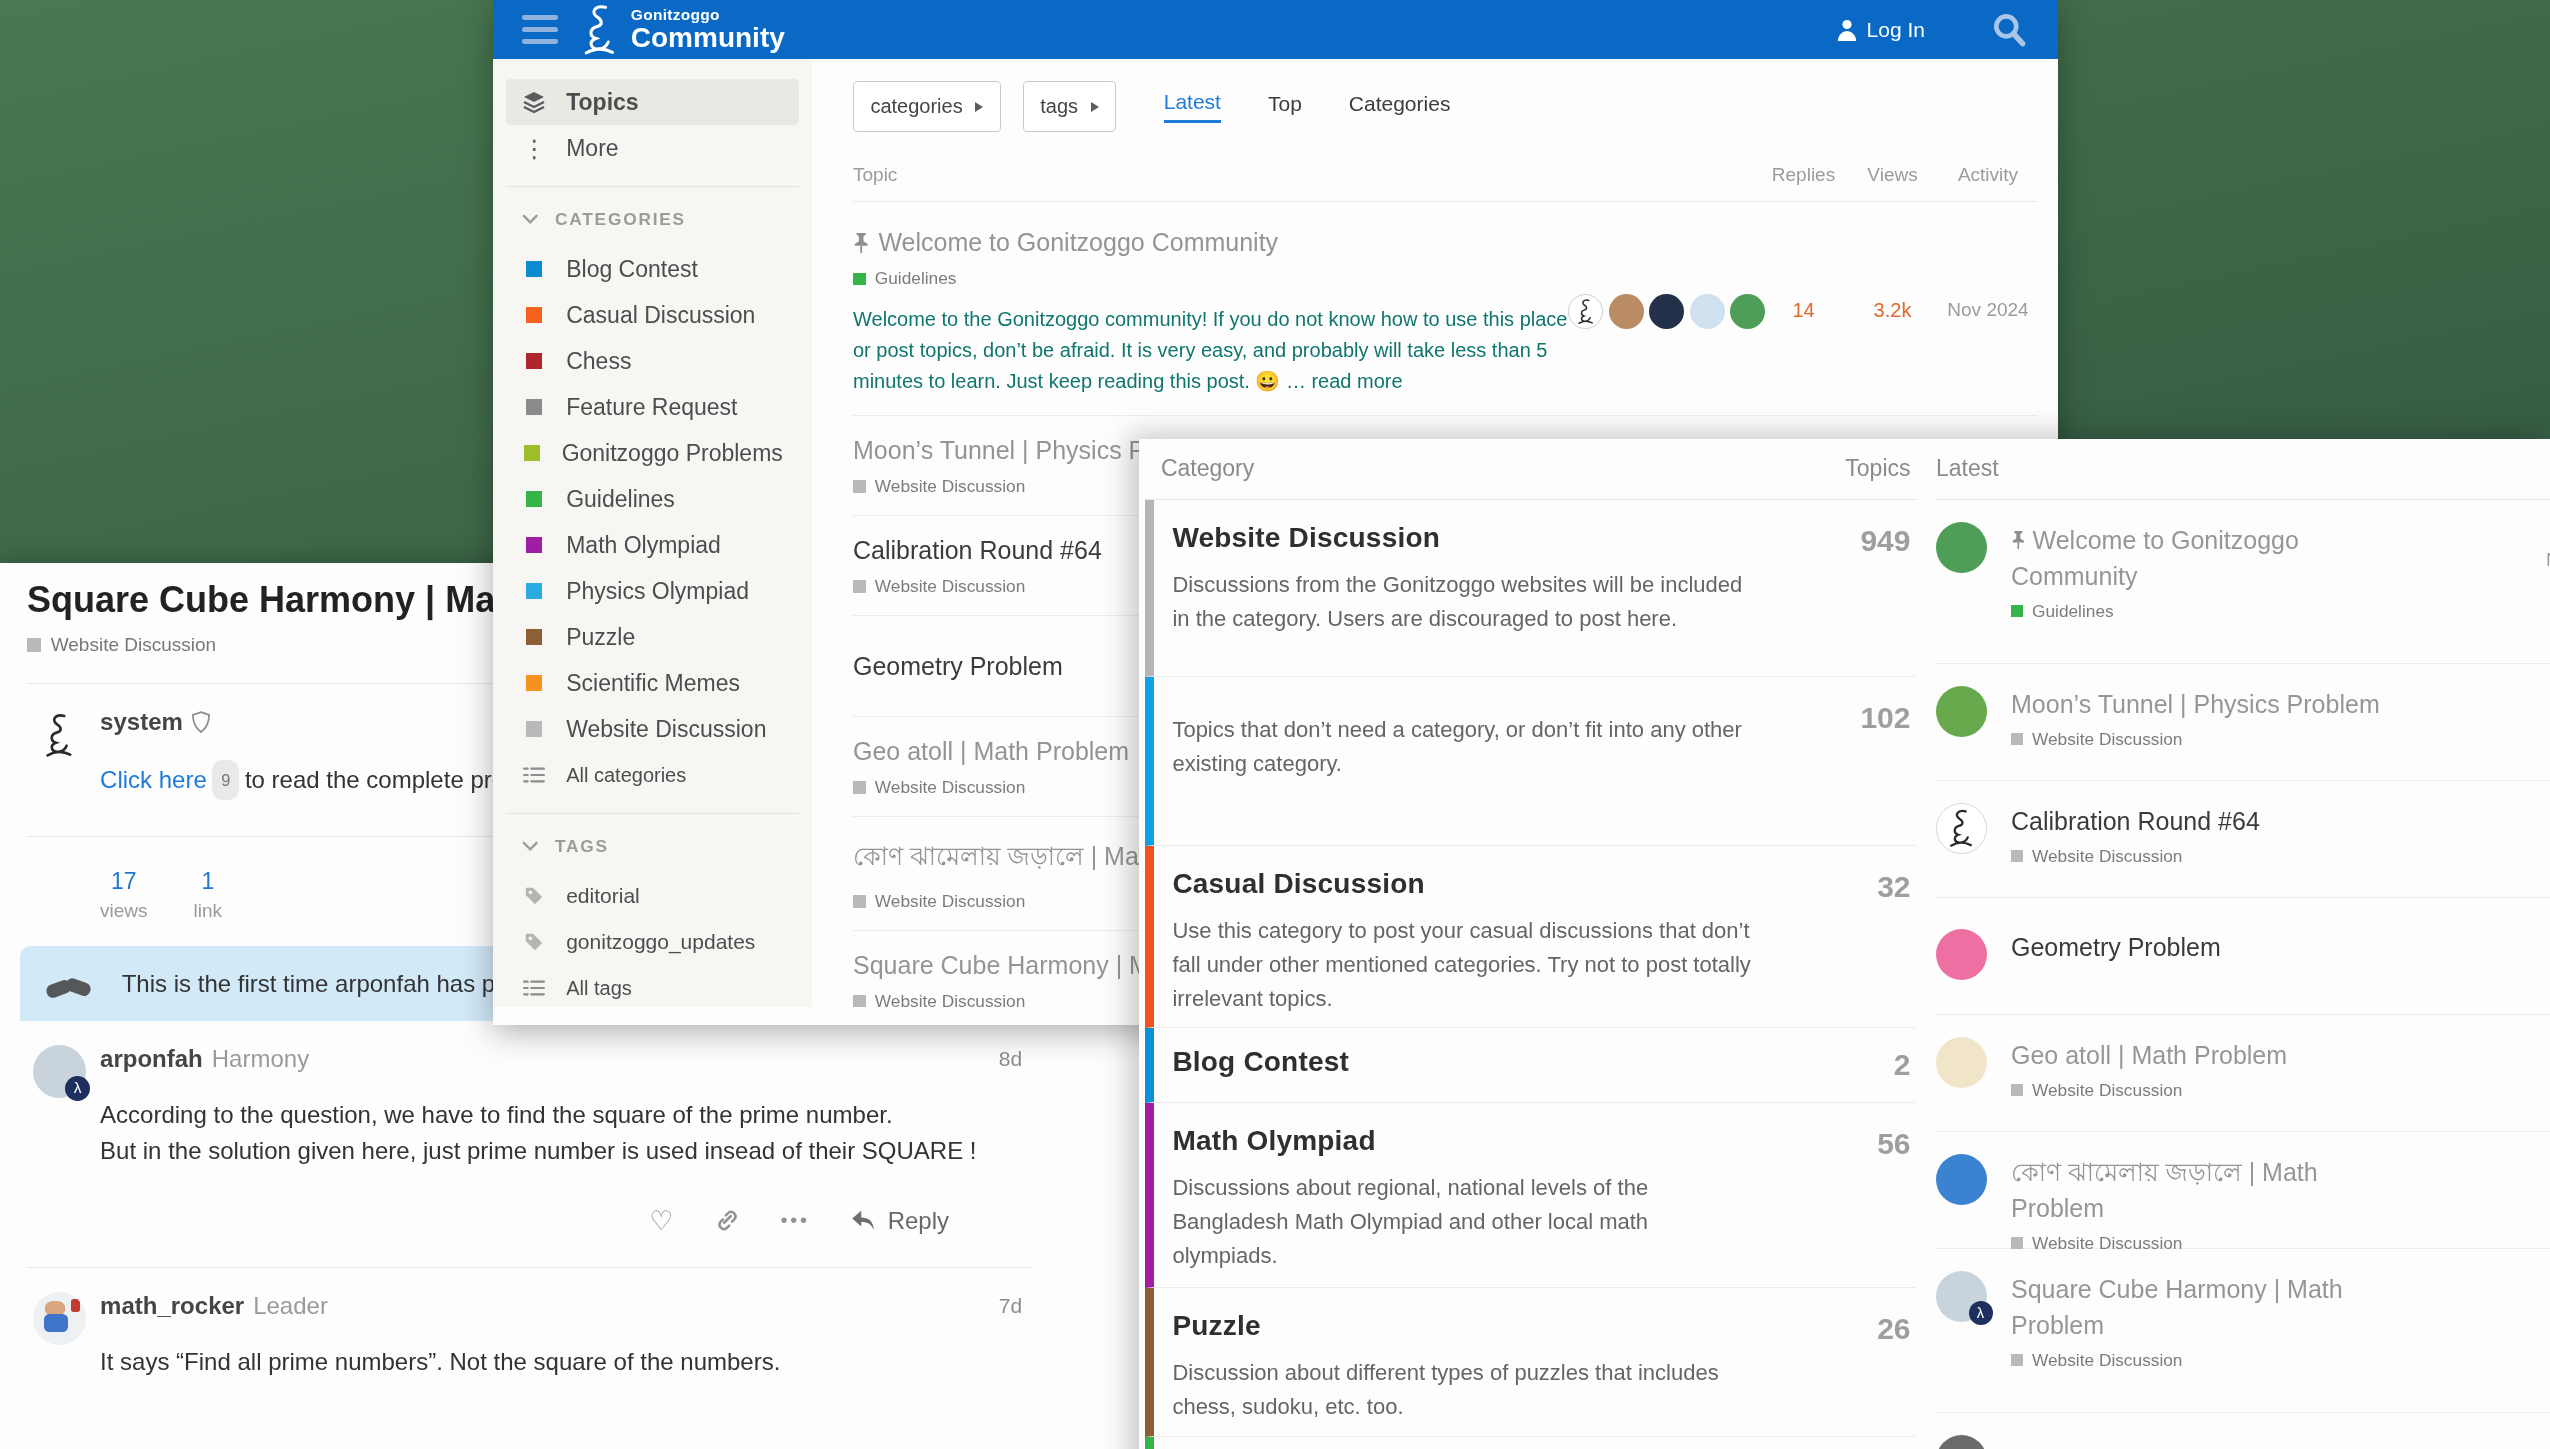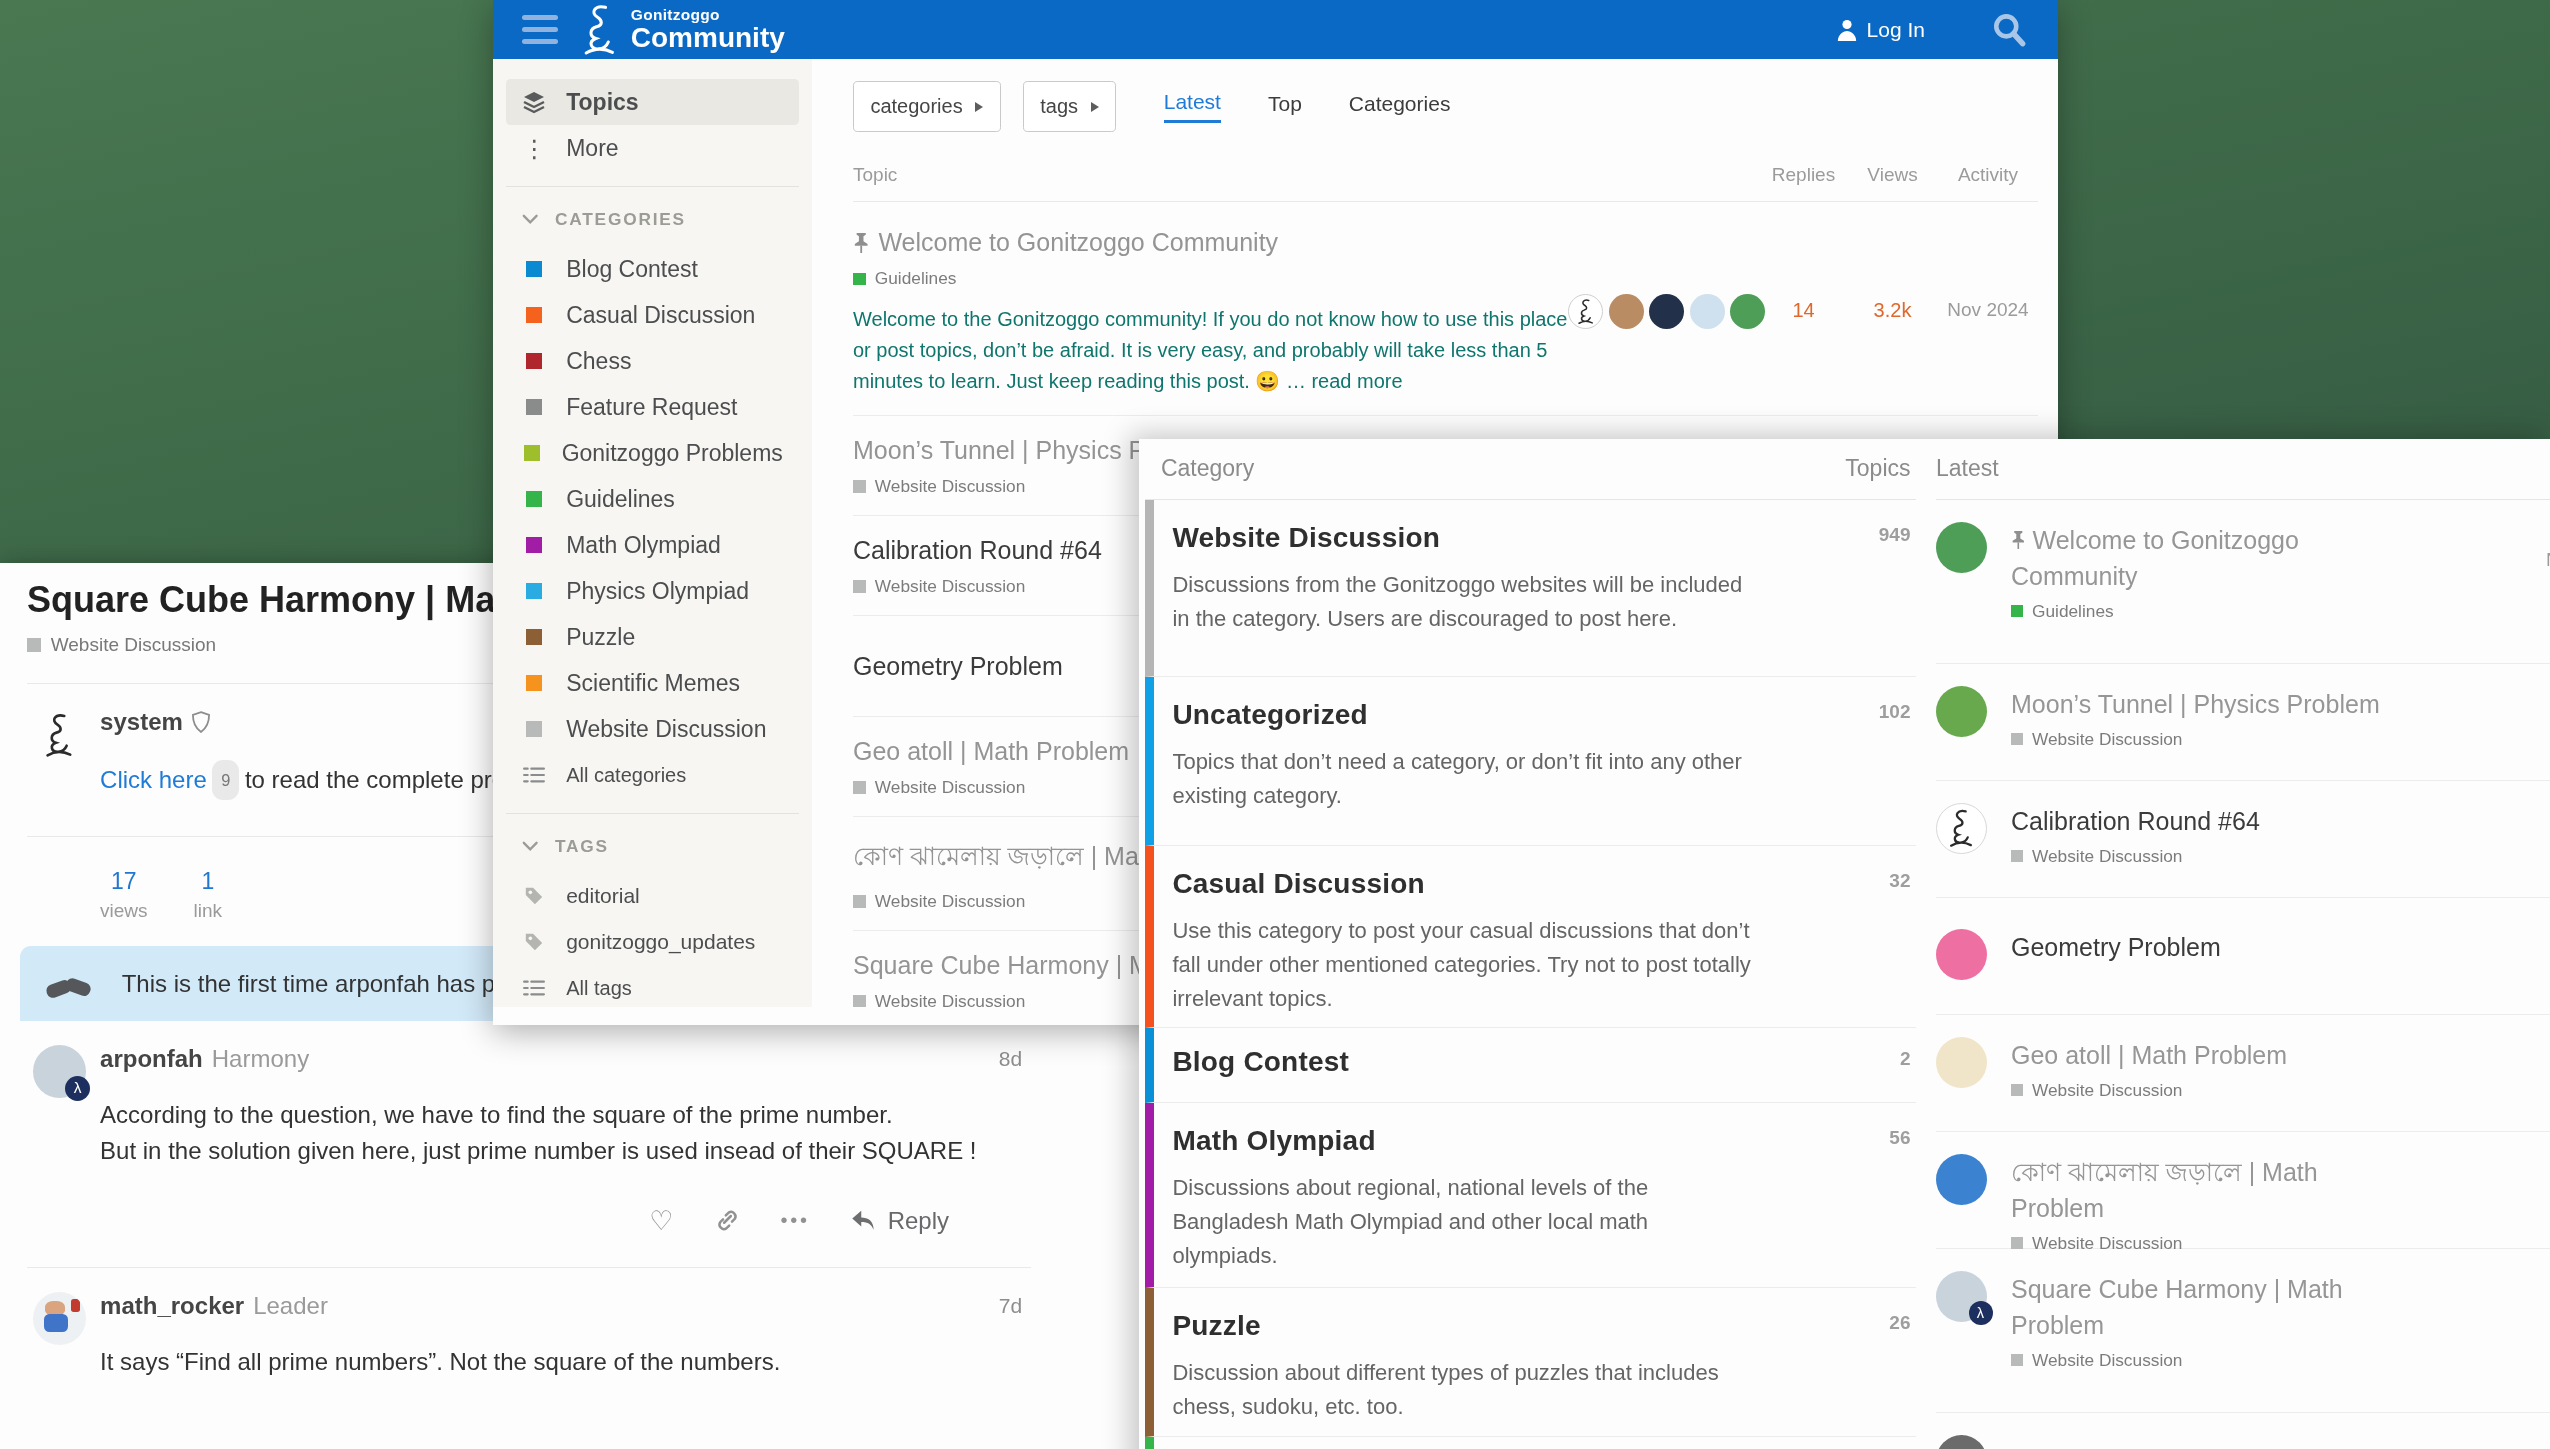--- a/index.html
+++ b/index.html
@@ -59,21 +59,21 @@
   .pinicon{color:#8f8f8f;flex:none;}
 
   
   .catbody{display:flex;height:100%;}
   .catpanel{width:777px;flex:none;box-sizing:border-box;padding:16.4px 0 0 6.4px;}
   .colheads{display:flex;align-items:center;font-size:23px;color:#8b8b8b;margin:0 0 16.4px 15.5px;}
   .colheads .c2{margin-left:auto;margin-right:5.5px;}
   .cattop{height:0.9px;background:#e5e5e5;}
   .catrow{position:relative;border-left:9px solid #ccc;border-bottom:0.9px solid #ececec;padding:22px 55px 0 18px;box-sizing:border-box;}
   .catrow h3{margin:0;font-size:28px;color:#2f2f2f;letter-spacing:0.2px;}
-  .catrow .cnt{position:absolute;right:5.5px;top:24px;font-size:19px;font-weight:bold;color:#9e9e9e;}
+  .catrow .cnt{position:absolute;right:5.5px;top:24px;font-size:30px;font-weight:bold;color:#9e9e9e;}
   .catrow .desc{margin-top:14.6px;font-size:22px;line-height:34px;color:#656565;max-width:584px;}
   .latestpanel{flex:1;box-sizing:border-box;padding:16.4px 0 0 20px;position:relative;}
   .latestpanel .colhead{font-size:23px;color:#8b8b8b;margin-bottom:16.4px;}
   .lrow{display:flex;gap:24px;border-bottom:0.9px solid #ececec;box-sizing:border-box;padding-top:22px;position:relative;}
   .lav{width:51px;height:51px;border-radius:50%;flex:none;position:relative;}
   .lav.logoav{border:1.8px solid #d8d8d8;background:#fff;display:flex;align-items:center;justify-content:center;color:#2b2b2b;box-sizing:border-box;}
   .lav .minibadge{position:absolute;right:-5.5px;bottom:-3.6px;width:24px;height:24px;border-radius:50%;background:#1d2f5e;color:#fff;font-size:14.6px;display:flex;align-items:center;justify-content:center;}
   .ltitle{font-size:25px;line-height:36px;color:#969696;max-width:406px;}
   .ltitle.fresh{color:#3b3b3b;}
   .lbadge{display:flex;align-items:center;gap:9px;margin-top:7.3px;font-size:17.3px;color:#7c7c7c;}
@@ -527,21 +527,20 @@
         <span class="c2">Topics</span>
       </div>
       <div class="cattop"></div>
 
       <div class="catrow" style="height: 177px; border-left-color: rgb(181, 181, 181);">
         <h3>Website Discussion</h3>
         <span class="cnt">949</span>
         <div class="desc">Discussions from the Gonitzoggo websites will be included in the category. Users are discouraged to post here.</div>
       </div>
       <div class="catrow" style="height: 169px; border-left-color: rgb(16, 160, 230);">
-        <h3>Uncategorized</h3>
         <span class="cnt">102</span>
         <div class="desc">Topics that don’t need a category, or don’t fit into any other existing category.</div>
       </div>
       <div class="catrow" style="height: 182px; border-left-color: rgb(244, 81, 30);">
         <h3>Casual Discussion</h3>
         <span class="cnt">32</span>
         <div class="desc">Use this category to post your casual discussions that don’t fall under other mentioned categories. Try not to post totally irrelevant topics.</div>
       </div>
       <div class="catrow" style="height: 75px; padding-top: 18px; border-left-color: rgb(10, 144, 214);">
         <h3>Blog Contest</h3>

